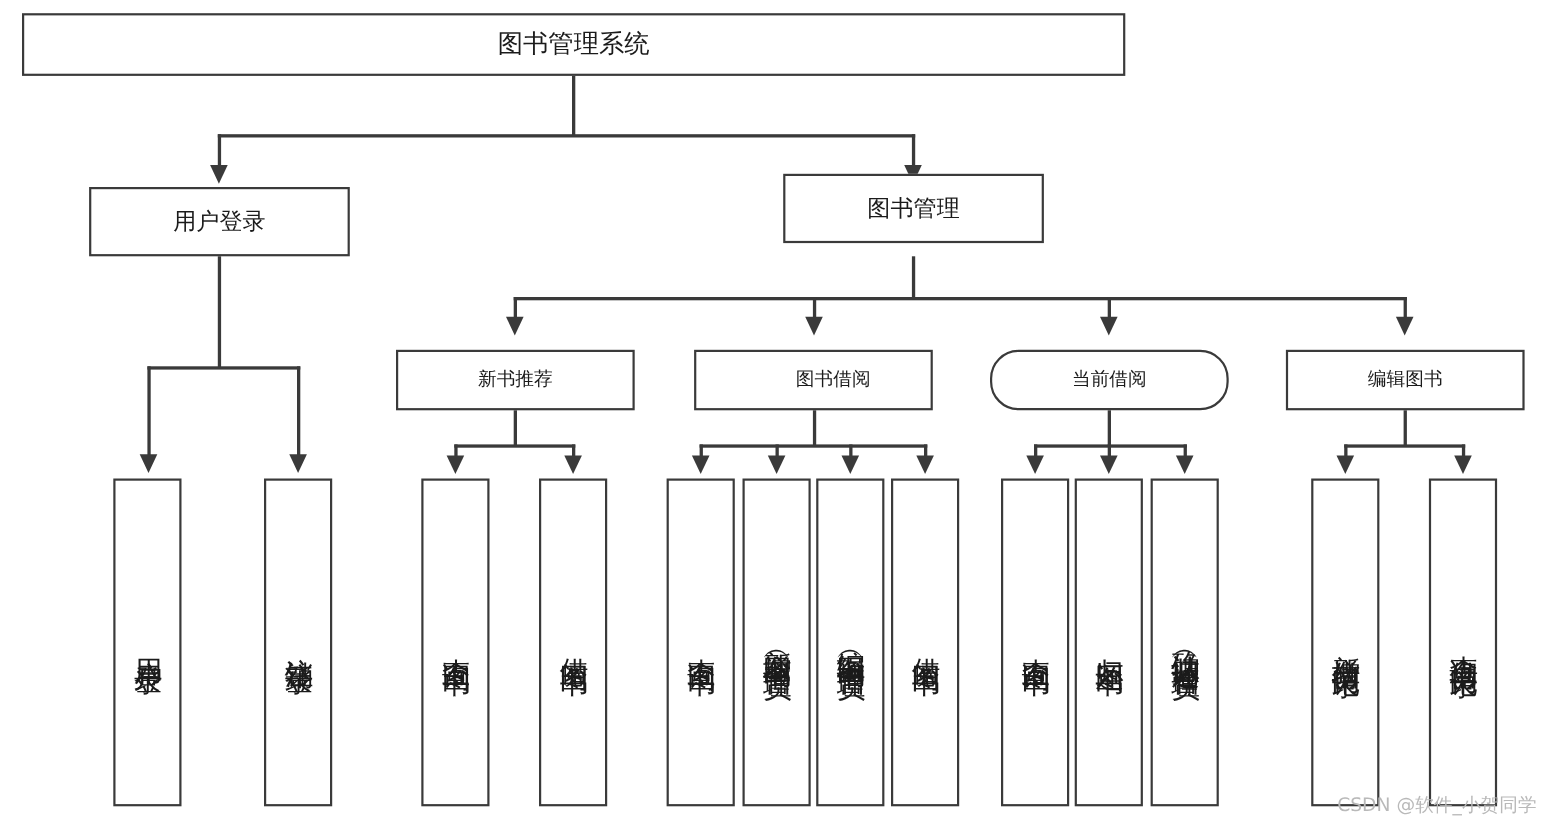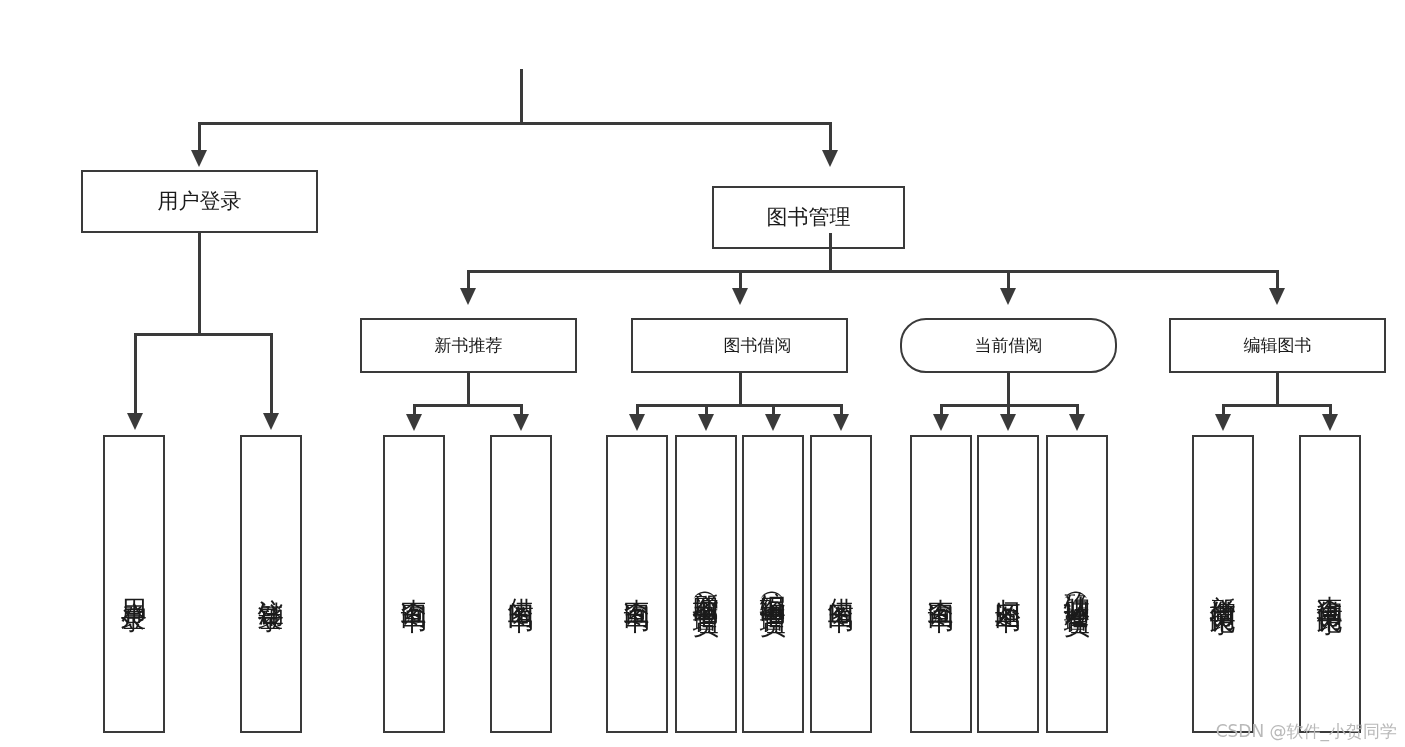--- a/index.html
+++ b/index.html
@@ -67,32 +67,35 @@
     color:#b9b9b9;
     white-space:nowrap;
     font-family:"DejaVu Sans","Liberation Sans",sans-serif;
   }
 </style>
 </head>
 <body>
 
 <div id="diagram">
 
+  <div class="node root" style="left:20px;top:12px;width:1003px;height:57px;">
+    <span>图书管理系统</span>
+  </div>
 
   <div class="ln v" style="left:520px;top:69px;height:55px;"></div>
   <div class="ln h" style="left:198px;top:122px;width:634px;"></div>
   <div class="ln v" style="left:198px;top:122px;height:28px;"></div>
   <div class="ln v" style="left:829px;top:122px;height:28px;"></div>
   <div class="arrow" style="left:191px;top:150px;"></div>
   <div class="arrow" style="left:822px;top:150px;"></div>
 
   <div class="node lvl2" style="left:81px;top:170px;width:237px;height:63px;">
     <span>用户登录</span>
   </div>
-  <div class="node lvl2" style="left:712px;top:186px;width:193px;height:63px;">
+  <div class="node lvl2" style="left:712px;top:158px;width:237px;height:63px;">
     <span>图书管理</span>
   </div>
 
   <div class="ln v" style="left:198px;top:233px;height:102px;"></div>
   <div class="ln h" style="left:134px;top:333px;width:139px;"></div>
   <div class="ln v" style="left:134px;top:333px;height:82px;"></div>
   <div class="ln v" style="left:270px;top:333px;height:82px;"></div>
   <div class="arrow" style="left:127px;top:413px;"></div>
   <div class="arrow" style="left:263px;top:413px;"></div>
 

